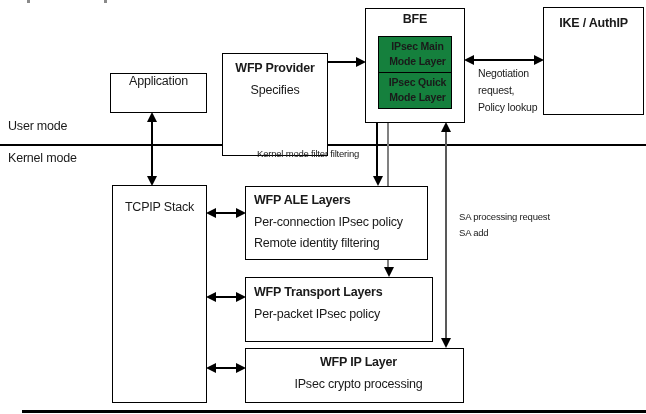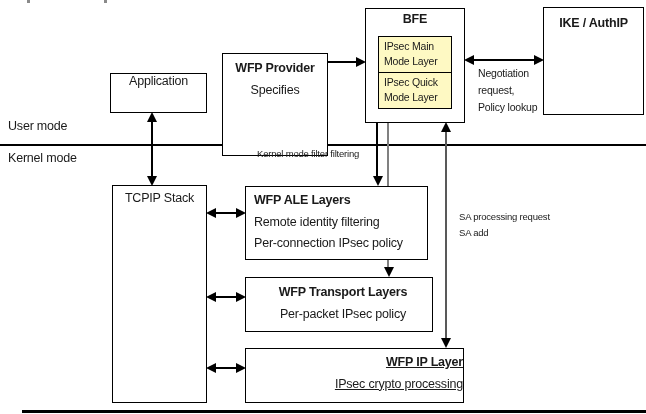--- a/index.html
+++ b/index.html
@@ -5,22 +5,22 @@
   html,body { margin:0; padding:0; background:#fff; }
   #canvas {
     position:relative; width:646px; height:414px; background:#ffffff;
     font-family:"Liberation Sans", sans-serif; color:#1a1a1a; overflow:hidden;
   }
   .box {
     position:absolute; background:#ffffff; border:1.5px solid #000;
     box-sizing:border-box; text-align:center;
   }
   .innerbox {
-    position:absolute; background:#fef9c3; border:1px solid #000;
-    box-sizing:border-box; text-align:left;
+    position:absolute; background:#15803d; border:1px solid #000;
+    box-sizing:border-box; text-align:center;font-weight:bold;
   }
   .b { font-weight:bold; }
   .t12 { font-size:12.5px; letter-spacing:-0.2px; }
   .t10 { font-size:10.5px; letter-spacing:-0.2px; }
   .t9  { font-size:9.5px;  letter-spacing:-0.2px; }
   .lbl { position:absolute; white-space:nowrap; }
   .hline, .vline { position:absolute; background:#000; }
   .ah { position:absolute; width:0; height:0; }
   .ah-right { border-left:10px solid #000; border-top:5px solid transparent; border-bottom:5px solid transparent; }
   .ah-left  { border-right:10px solid #000; border-top:5px solid transparent; border-bottom:5px solid transparent; }
@@ -105,36 +105,36 @@
   <div class="box" style="left:365px; top:8px; width:100px; height:115px;">
     <div class="b t12" style="padding-top:3px;">BFE</div>
     <div class="innerbox t10" style="left:12px; top:27px; width:74px; height:37px; padding:2px 0 0 5px; line-height:15px;">IPsec Main Mode Layer</div>
     <div class="innerbox t10" style="left:12px; top:63px; width:74px; height:37px; padding:2px 0 0 5px; line-height:15px;">IPsec Quick Mode Layer</div>
   </div>
 
   <div class="box b t12" style="left:543px; top:7px; width:101px; height:108px; padding-top:8px;">
     <span>IKE / AuthIP</span>
   </div>
 
-  <div class="box t12" style="left:112px; top:185px; width:95px; height:218px; padding-top:5px;">
+  <div class="box t12" style="left:112px; top:185px; width:95px; height:218px; padding-top:14px;">
     <span>TCPIP Stack</span>
   </div>
 
   <div class="box t12 lines" style="left:245px; top:186px; width:183px; height:74px; padding:3px 0 0 8px; text-align:left;">
     <div class="b">WFP ALE Layers</div>
+    <div>Per-connection IPsec policy</div>
     <div>Remote identity filtering</div>
-    <div>Per-connection IPsec policy</div>
   </div>
 
-  <div class="box t12 lines" style="left:245px; top:277px; width:188px; height:55px; padding:4px 0 0 8px; text-align:center;">
+  <div class="box t12 lines" style="left:245px; top:277px; width:188px; height:65px; padding:4px 0 0 8px; text-align:left;">
     <div class="b">WFP Transport Layers</div>
     <div>Per-packet IPsec policy</div>
   </div>
 
-  <div class="box t12 lines" style="left:245px; top:348px; width:219px; height:55px; padding:3px 0 12px 8px; text-align:right;text-decoration:underline;">
+  <div class="box t12 lines" style="left:245px; top:348px; width:219px; height:55px; padding:3px 0 12px 8px; text-align:center;">
     <div class="b">WFP IP Layer</div>
     <div>IPsec crypto processing</div>
   </div>
 
   <div class="lbl t12" style="left:8px; top:119px;">User mode</div>
   <div class="lbl t12" style="left:8px; top:151px;">Kernel mode</div>
 
   <div class="lbl t9" style="left:257px; top:148px;">Kernel mode filter filtering</div>
 
   <div class="lbl t10" style="left:478px; top:65px; line-height:17px;">

